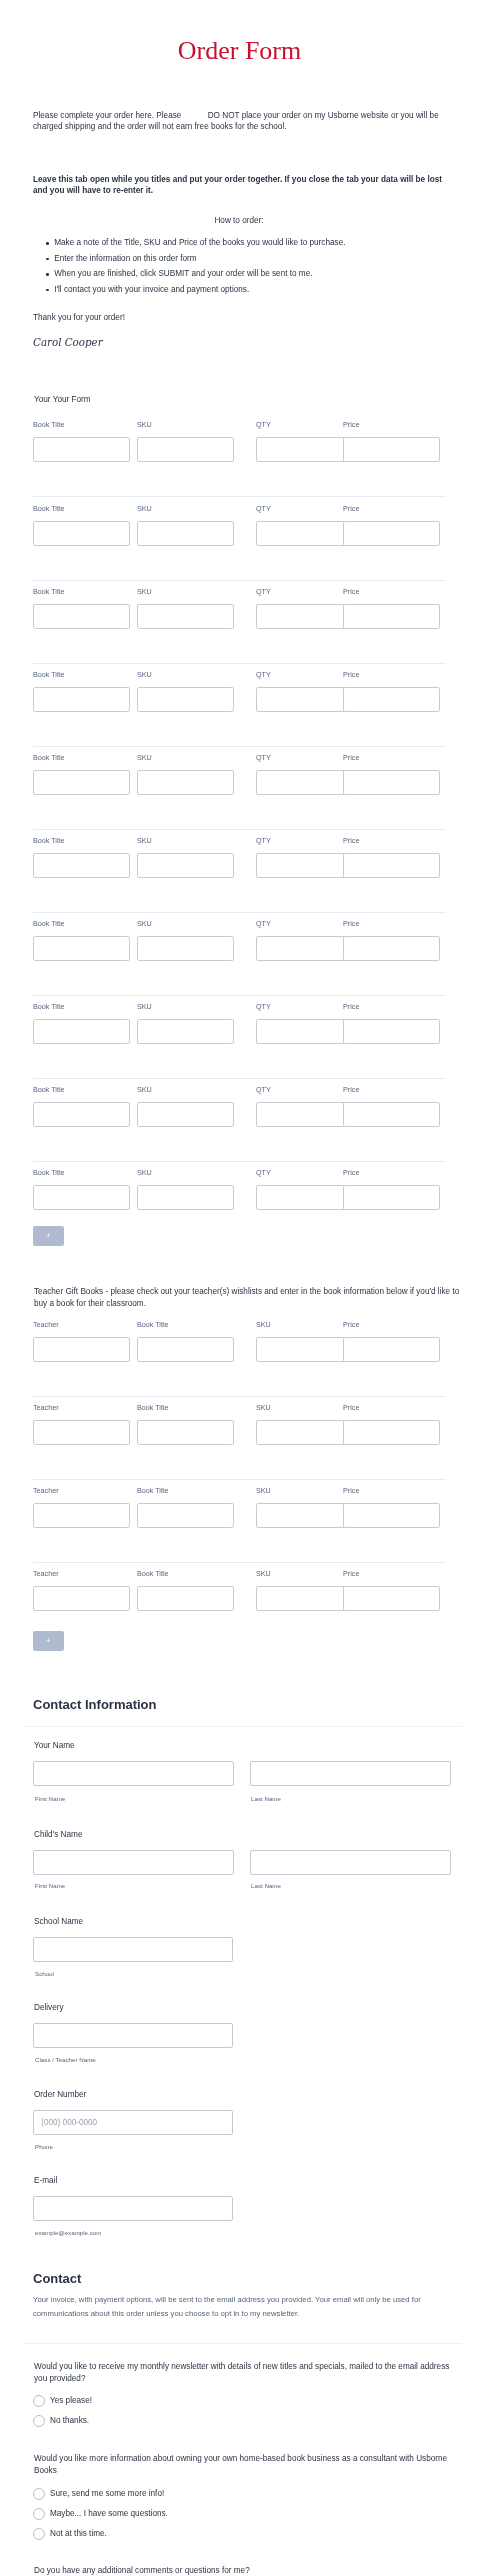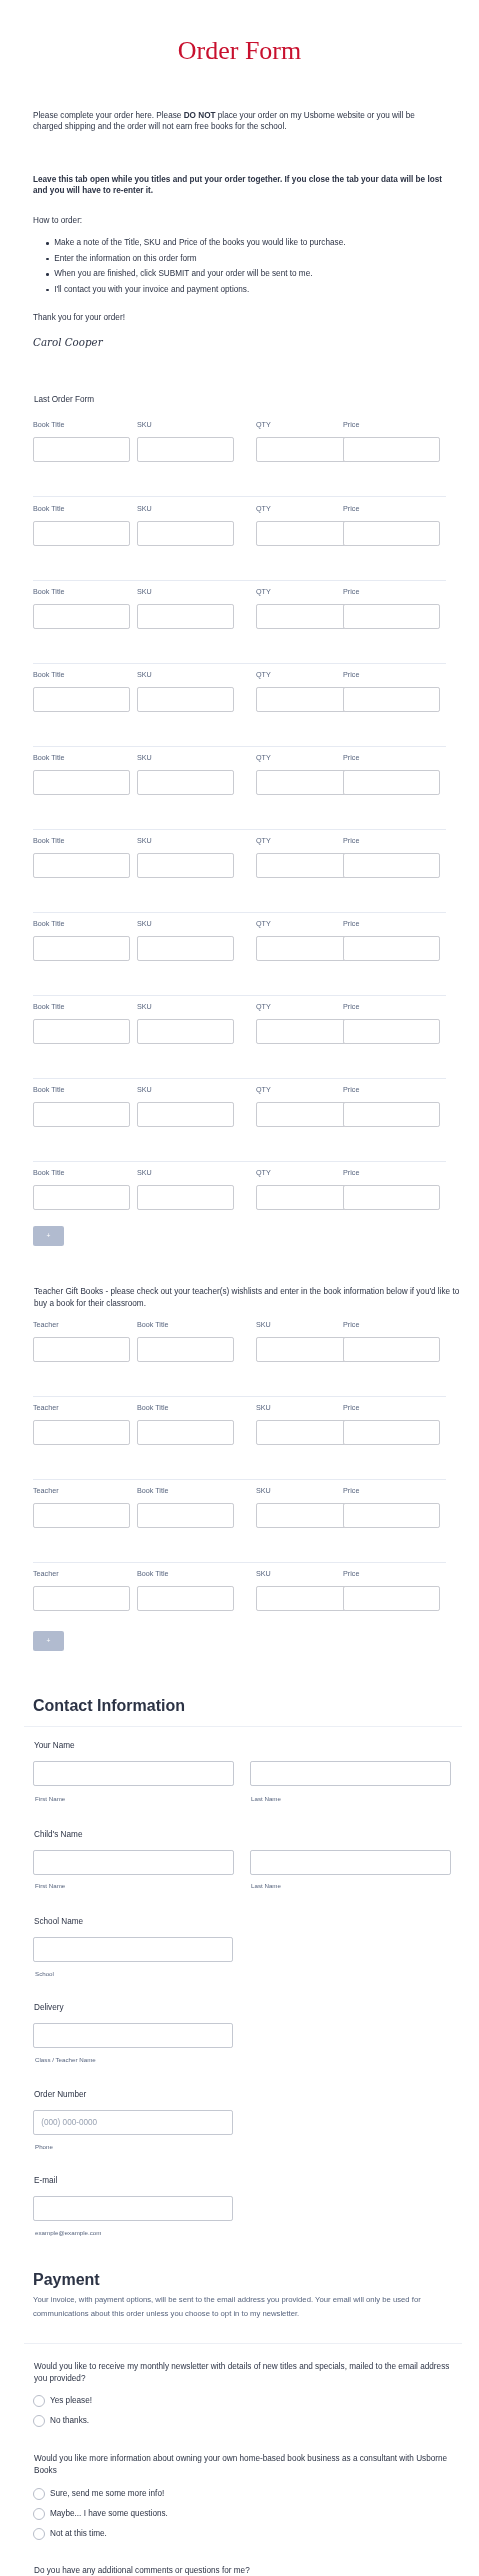--- a/index.html
+++ b/index.html
@@ -3,24 +3,24 @@
   <meta charset="utf-8">
   <style>
     * { box-sizing: border-box; margin: 0; padding: 0; }
     html, body { width: 479px; background: #ffffff; }
     body { font-family: "Liberation Sans", "DejaVu Sans", sans-serif; color: #2c3345; position: relative; height: 2781px; overflow: hidden; }
     .page { position: relative; width: 479px; }
 
     .form-title { position: absolute; top: 36px; left: 0; width: 479px; text-align: center; font-size: 26px; font-weight: 400; color: #c8102e; letter-spacing: 0px; font-family: Liberation Serif, serif; }
 
     .para { position: absolute; left: 33px; width: 412px; font-size: 8.2px; line-height: 10.8px; color: #2c3345; }
-    .para b { font-weight: 700; }
+    .para b { font-weight: 400; margin-left: 24px; }
     .intro { top: 111px; }
     .warning { top: 175px; font-weight: 700; color: #2c3345; }
-    .how { top: 216px; }
+    .how { top: 216px; text-align: center; }
     .steps { position: absolute; top: 238px; left: 46px; list-style: none; font-size: 8.2px; color: #2c3345; }
     .steps li { height: 15.5px; line-height: 10.3px; position: relative; padding-left: 8.2px; }
     .steps li::before { content: ""; position: absolute; left: 0; top: 4.1px; width: 2.6px; height: 2.6px; border-radius: 50%; background: #2c3345; }
     .thanks { top: 313px; }
     .signature { position: absolute; top: 336px; left: 33px; font-family: "DejaVu Serif", "Liberation Serif", serif; font-style: italic; font-size: 10.3px; color: #2c3345; }
 
     .section-label { position: absolute; left: 34px; font-size: 8.2px; color: #2c3345; }
     .order-heading { top: 395px; }
 
     .grid-row { position: absolute; left: 33px; width: 413px; height: 62px; }
@@ -30,21 +30,21 @@
     .grid-row .col.c2 { left: 207px; width: 97px; margin-left: 16px; }
     .grid-row .col.c3 { left: 310px; width: 97px; }
     .col-label { display: block; font-size: 7.2px; color: #57647e; height: 9.3px; line-height: 9.3px; }
     .col-input { display: block; margin-top: 7.7px; width: 100%; height: 25px; border: 0.5px solid #c9cbd1; border-radius: 2.1px; background: #fff; }
     .row-divider { position: absolute; left: 0; top: 76px; width: 413px; height: 0.5px; background: #e6eaf2; }
 
     .add-btn { position: absolute; left: 33px; width: 31px; height: 20px; background: #b1bbcf; border-radius: 2.1px; color: #ffffff; font-size: 6.7px; text-align: center; line-height: 20px; border: none; }
 
     .teacher-intro { position: absolute; top: 1286px; left: 34px; width: 428px; font-size: 8.2px; line-height: 12px; color: #2c3345; }
 
-    .h2 { position: absolute; left: 33px; font-size: 16px; font-weight: 700; color: #2c3345; }
+    .h2 { position: absolute; left: 33px; font-size: 13px; font-weight: 700; color: #2c3345; }
     .contact-title { top: 1697px; }
     .full-divider { position: absolute; left: 24px; width: 438px; height: 0.5px; background: #eceff5; }
 
     .field-label { position: absolute; left: 34px; font-size: 8.2px; color: #2c3345; }
     .field-input { position: absolute; height: 25px; border: 0.5px solid #c4c8d1; border-radius: 2.1px; background: #fff; }
     .field-input .ph { display: block; padding: 0 7.2px; line-height: 24px; font-size: 8.2px; color: #9aa3b3; }
     .sublabel { position: absolute; font-size: 6.2px; color: #57647e; }
 
     .payment-title { top: 2271px; }
     .payment-text { position: absolute; top: 2293px; left: 33px; width: 412px; font-size: 7.7px; line-height: 14px; color: #57647e; }
@@ -70,21 +70,21 @@
   <ul class="steps">
     <li>Make a note of the Title, SKU and Price of the books you would like to purchase.</li>
     <li>Enter the information on this order form</li>
     <li>When you are finished, click SUBMIT and your order will be sent to me.</li>
     <li>I'll contact you with your invoice and payment options.</li>
   </ul>
 
   <p class="para thanks">Thank you for your order!</p>
   <div class="signature">Carol Cooper</div>
 
-  <div class="section-label order-heading">Last Order Form</div>
+  <div class="section-label order-heading">Your Your Form</div>
 
   <div id="order-rows">
       <div class="grid-row" style="top: 420px;">
         <div class="col c0">
           <span class="col-label">Book Title</span>
           <div class="col-input"></div>
         </div>
         <div class="col c1">
           <span class="col-label">SKU</span>
           <div class="col-input"></div>
@@ -381,21 +381,21 @@
   <div class="field-label" style="top:2090px">Order Number</div>
   <div class="field-input" style="top:2110px;left:33px;width:200px">
     <span class="ph">(000) 000-0000</span>
   </div>
   <div class="sublabel" style="top:2143px;left:35px">Phone</div>
 
   <div class="field-label" style="top:2176px">E-mail</div>
   <div class="field-input" style="top:2196px;left:33px;width:200px"></div>
   <div class="sublabel" style="top:2229px;left:35px">example@example.com</div>
 
-  <h2 class="h2 payment-title">Payment</h2>
+  <h2 class="h2 payment-title">Contact</h2>
   <p class="payment-text">Your invoice, with payment options, will be sent to the email address you provided. Your email will only be used for communications about this order unless you choose to opt in to my newsletter.</p>
   <div class="full-divider" style="top:2343px"></div>
 
   <div class="question" style="top:2361px">Would you like to receive my monthly newsletter with details of new titles and specials, mailed to the email address you provided?</div>
   <label class="radio" style="top:2394px">
     <span class="circle"></span>
     <span class="rlabel">Yes please!</span>
   </label>
   <label class="radio" style="top:2414px">
     <span class="circle"></span>

